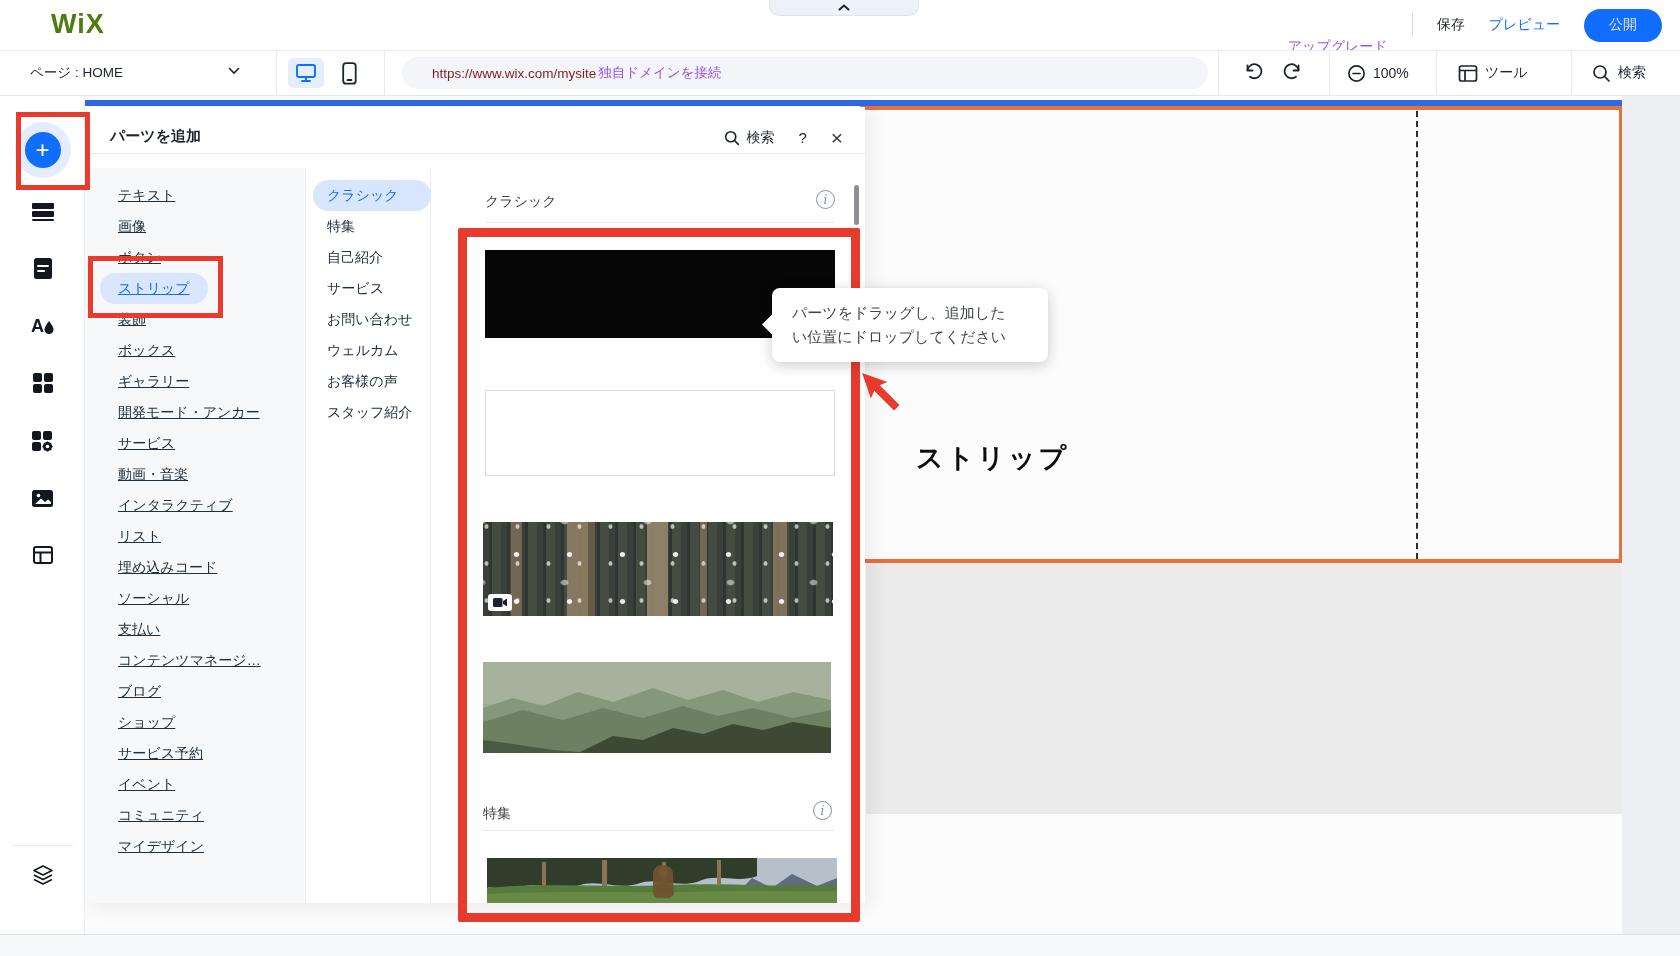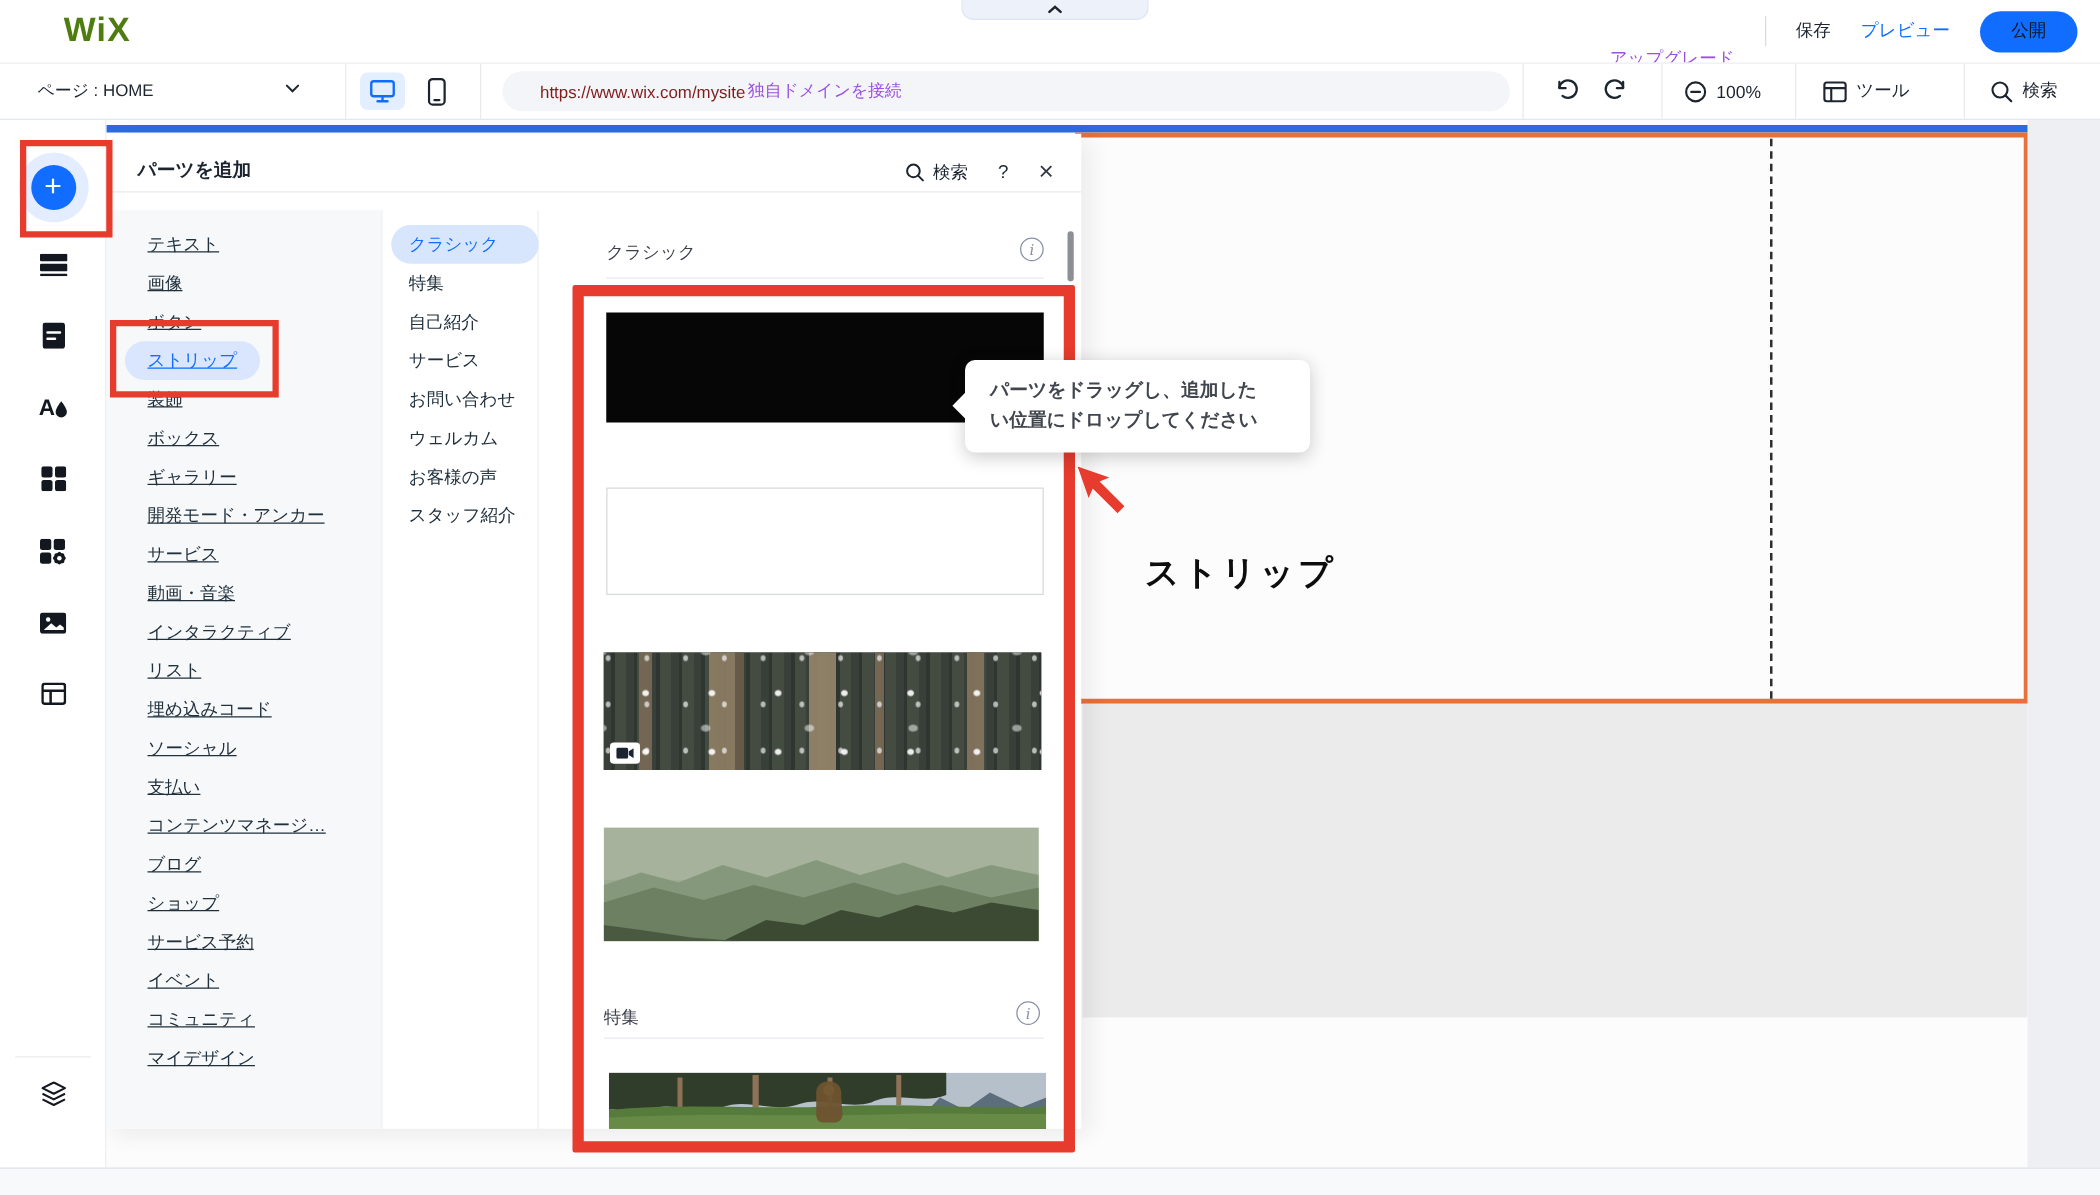--- a/index.html
+++ b/index.html
@@ -9,21 +9,21 @@
 
   
   .row1{left:0;top:0;width:1680px;height:50px;background:#fff;z-index:6;}
   .logo{left:30px;top:9px;font-size:27px;font-weight:800;letter-spacing:1px;color:#4d7c0f;margin-left:21px;}
   .menu{left:122px;top:0;height:50px;display:flex;align-items:center;gap:36px;font-size:14px;}
   .menu .mi{cursor:default;white-space:nowrap;}
   .r1right{right:18px;top:0;height:50px;display:flex;align-items:center;gap:24px;font-size:14px;}
   .upgrade{color:var(--purple);margin-top:44px;}
   .preview{color:var(--accent);}
   .vdiv1{width:1px;height:24px;background:#d9dce1;}
-  .publish{width:78px;height:33px;border-radius:17px;background:var(--accent);color:#0f172a;
+  .publish{width:78px;height:33px;border-radius:17px;background:var(--accent);color:#e5e5e5;
            display:flex;align-items:center;justify-content:center;font-size:14px;}
   .toptab{left:769px;top:0;width:148px;height:15px;background:#edf1fa;border:1px solid #dce3f1;border-top:none;
           border-radius:0 0 10px 10px;display:flex;align-items:center;justify-content:center;z-index:7;}
 
   
   .row2{left:0;top:50px;width:1680px;height:46px;background:#fff;border-top:1px solid #eceef1;
         border-bottom:1px solid #e4e7ea;box-sizing:border-box;z-index:6;}
   .pagesel{left:30px;top:0;height:44px;display:flex;align-items:center;font-size:13.5px;}
   .chev{left:228px;top:16px;}
   .vdiv2{position:absolute;top:0;width:1px;height:44px;background:#e8eaee;}
@@ -104,21 +104,21 @@
   .strip-girl{left:402px;top:751px;height:45px;overflow:hidden;}
   .thumb svg{display:block;}
 
   
   .redbox{position:absolute;box-sizing:border-box;border:5px solid var(--red);z-index:8;}
   .redbox-big{left:458px;top:228px;width:402px;height:694px;border-width:9px;border-radius:2px;}
   .redbox-add{left:16px;top:112px;width:74px;height:78px;}
   .redbox-strip{left:88px;top:256px;width:135px;height:62px;}
   .tooltip{left:772px;top:288px;width:276px;height:74px;background:#fff;border-radius:8px;z-index:9;
            box-shadow:0 3px 14px rgba(23,25,28,.22);display:flex;flex-direction:column;justify-content:center;
-           padding-left:20px;box-sizing:border-box;font-size:15px;color:#41454d;line-height:24px;font-weight:bold;}
+           padding-left:20px;box-sizing:border-box;font-size:15px;color:#41454d;line-height:24px;}
   .tooltip .diamond{position:absolute;left:-7px;top:29px;width:15px;height:15px;background:#fff;transform:rotate(45deg);}
   .cursor{left:861px;top:372px;z-index:10;}
 </style>
 </head>
 <body>
 
 <div class="stage" style="--accent: #116dff; --red: #e63b2d; --orange: #e7703c; --purple: #9b51e0;">
 
   <div class="abs canvasbg"></div>
   <div class="abs outerbg"></div>

